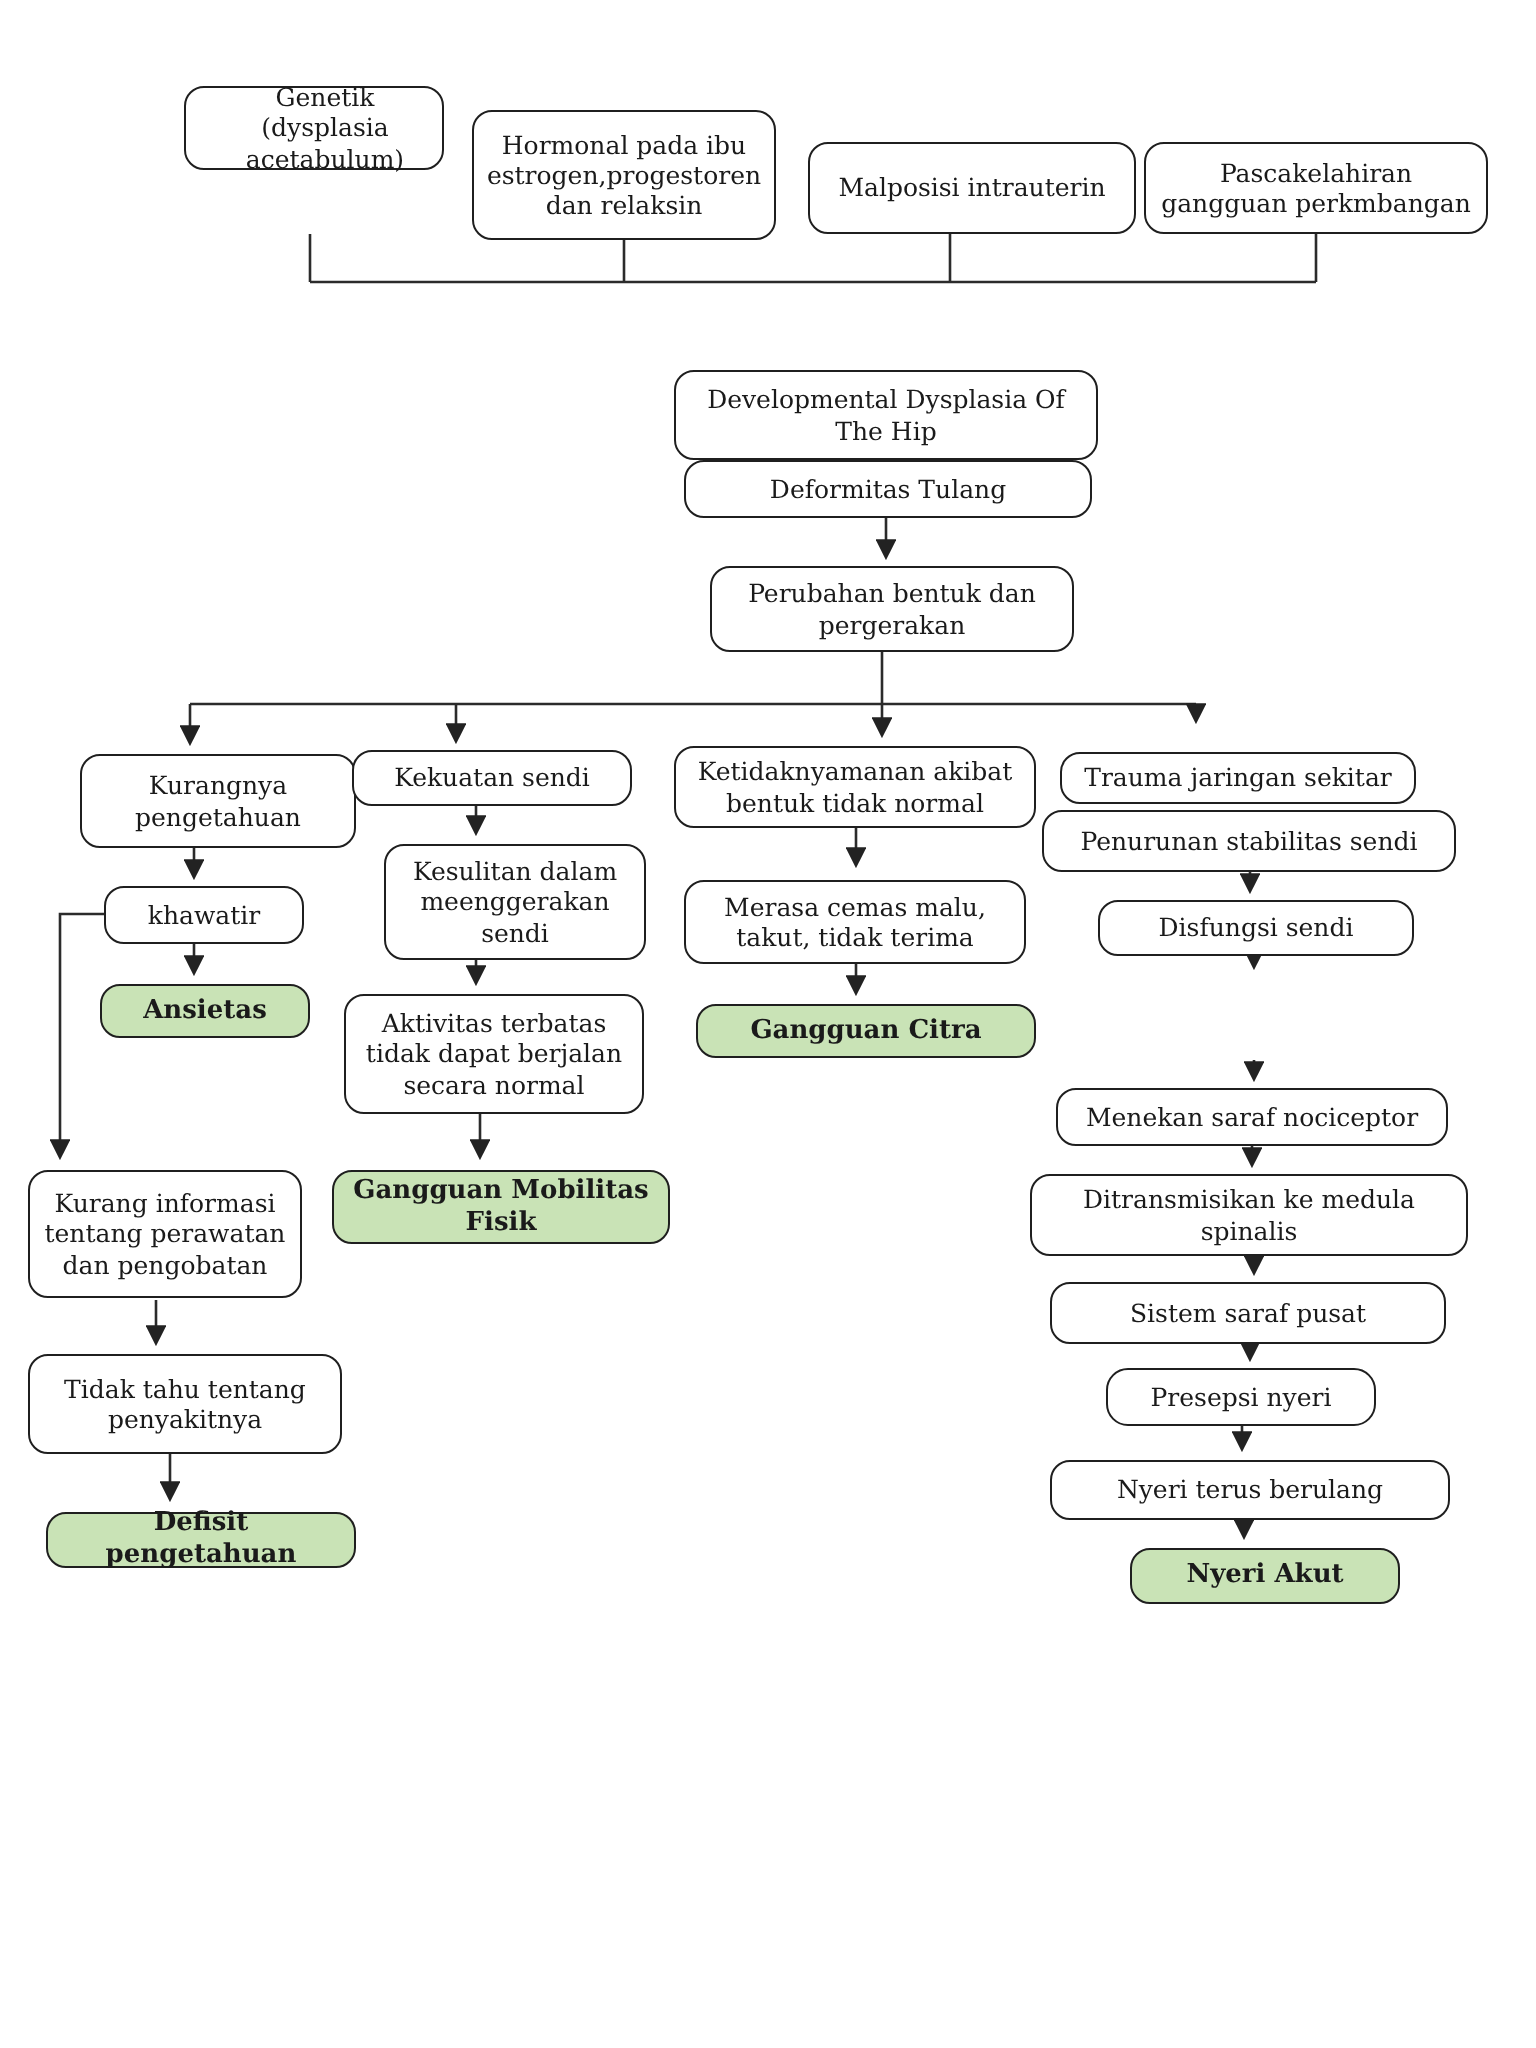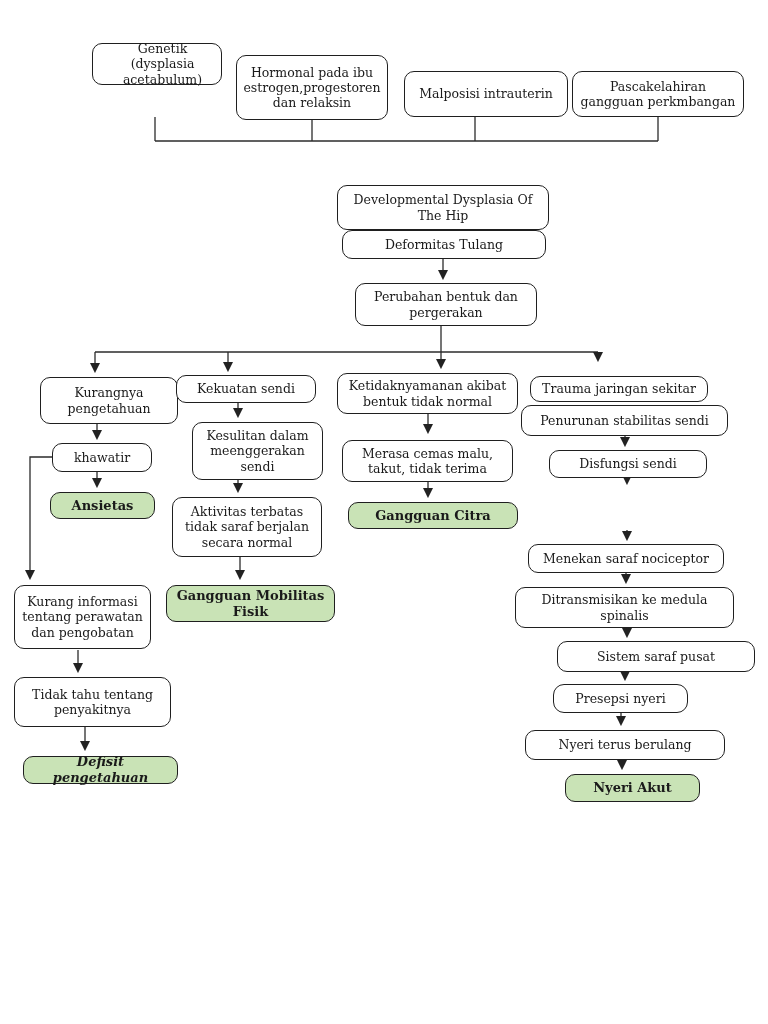--- a/index.html
+++ b/index.html
@@ -98,34 +98,34 @@
 
   <div class="node" style="left:337px;top:162px;width:212px;height:45px;margin-top:23px;">Developmental Dysplasia Of The Hip</div>
   <div class="node" style="left:342px;top:230px;width:204px;height:29px;">Deformitas Tulang</div>
   <div class="node" style="left:355px;top:283px;width:182px;height:43px;">Perubahan bentuk dan pergerakan</div>
 
   <div class="node" style="left:40px;top:377px;width:138px;height:47px;">Kurangnya pengetahuan</div>
   <div class="node" style="left:52px;top:443px;width:100px;height:29px;">khawatir</div>
   <div class="node outcome" style="left:50px;top:492px;width:105px;height:27px;">Ansietas</div>
   <div class="node" style="left:14px;top:585px;width:137px;height:64px;">Kurang informasi tentang perawatan dan pengobatan</div>
   <div class="node" style="left:14px;top:677px;width:157px;height:50px;">Tidak tahu tentang penyakitnya</div>
-  <div class="node outcome" style="left:23px;top:756px;width:155px;height:28px;font-style:italic;">Defisit pengetahuan</div>
+  <div class="node outcome" style="left:23px;top:756px;width:155px;height:28px;">Defisit pengetahuan</div>
 
   <div class="node" style="left:176px;top:375px;width:140px;height:28px;">Kekuatan sendi</div>
   <div class="node" style="left:176px;top:422px;width:131px;height:58px;margin-left:16px;">Kesulitan dalam meenggerakan sendi</div>
-  <div class="node" style="left:172px;top:497px;width:150px;height:60px;">Aktivitas terbatas tidak saraf berjalan secara normal</div>
+  <div class="node" style="left:172px;top:497px;width:150px;height:60px;">Aktivitas terbatas tidak dapat berjalan secara normal</div>
   <div class="node outcome" style="left:166px;top:585px;width:169px;height:37px;">Gangguan Mobilitas Fisik</div>
 
   <div class="node" style="left:337px;top:373px;width:181px;height:41px;">Ketidaknyamanan akibat bentuk tidak normal</div>
   <div class="node" style="left:342px;top:440px;width:171px;height:42px;">Merasa cemas malu, takut, tidak terima</div>
   <div class="node outcome" style="left:348px;top:502px;width:170px;height:27px;">Gangguan Citra</div>
 
   <div class="node" style="left:530px;top:376px;width:178px;height:26px;">Trauma jaringan sekitar</div>
   <div class="node" style="left:521px;top:405px;width:207px;height:31px;">Penurunan stabilitas sendi</div>
   <div class="node" style="left:549px;top:450px;width:158px;height:28px;text-align:center;">Disfungsi sendi</div>
   <div class="node" style="left:528px;top:544px;width:196px;height:29px;">Menekan saraf nociceptor</div>
   <div class="node" style="left:515px;top:587px;width:219px;height:41px;">Ditransmisikan ke medula spinalis</div>
-  <div class="node" style="left:525px;top:641px;width:198px;height:31px;margin-left:32px;">Sistem saraf pusat</div>
+  <div class="node" style="left:525px;top:641px;width:198px;height:31px;">Sistem saraf pusat</div>
   <div class="node" style="left:553px;top:684px;width:135px;height:29px;border-radius:11px;">Presepsi nyeri</div>
   <div class="node" style="left:525px;top:730px;width:200px;height:30px;">Nyeri terus berulang</div>
   <div class="node outcome" style="left:565px;top:774px;width:135px;height:28px;">Nyeri Akut</div>
 
 </div>
 
 </body></html>

